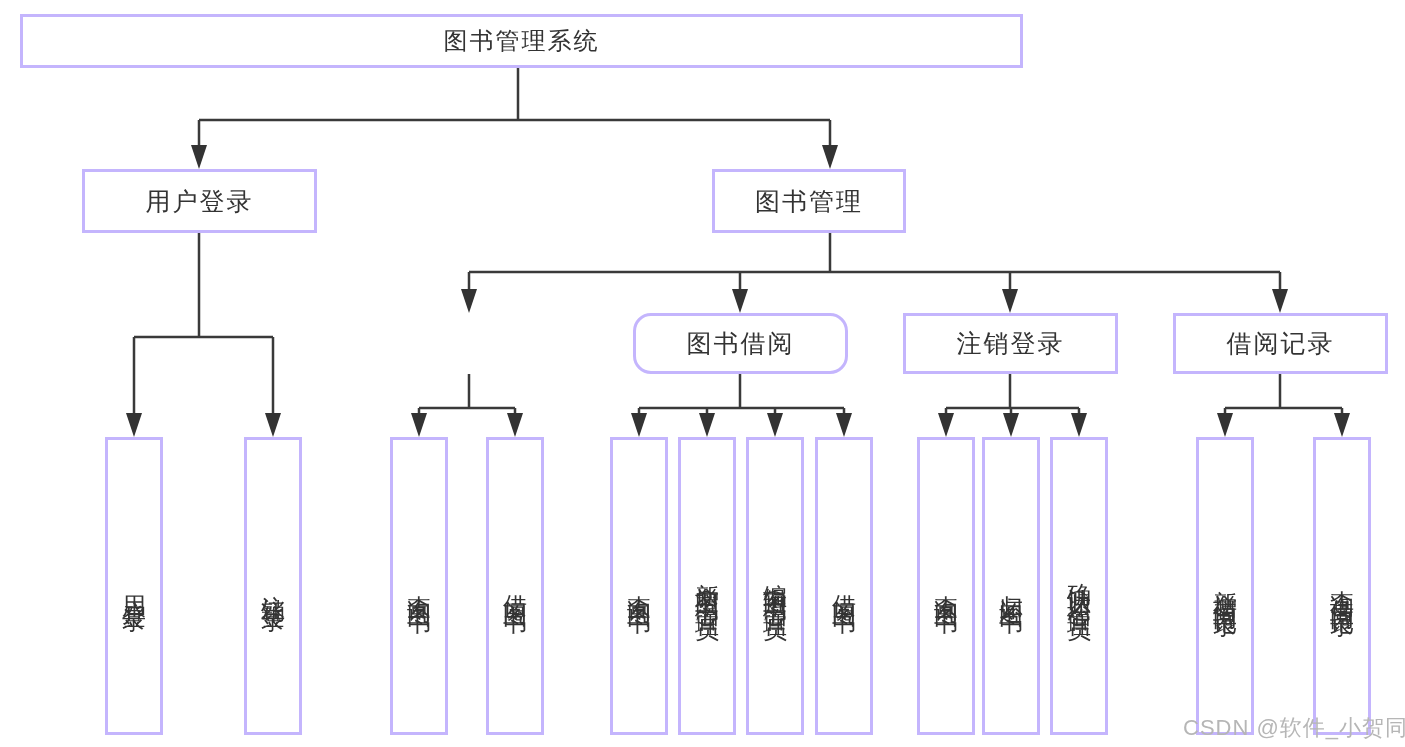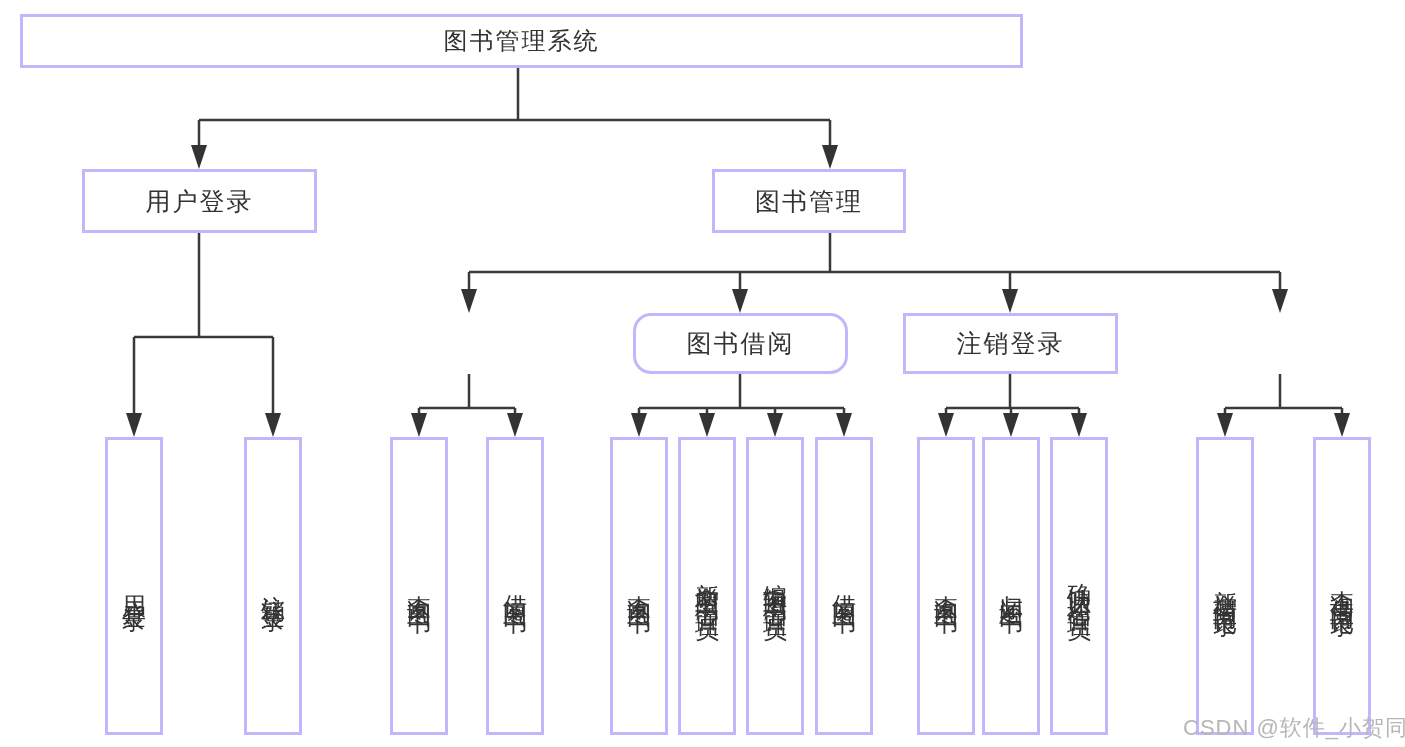--- a/index.html
+++ b/index.html
@@ -127,20 +127,23 @@
   <div class="node" style="left:712px; top:169px; width:194px; height:64px;">
     <span class="hlabel">图书管理</span>
   </div>
 
   <div class="node" style="left:633px; top:313px; width:215px; height:61px;border-radius:18px;">
     <span class="hlabel">图书借阅</span>
   </div>
   <div class="node" style="left:903px; top:313px; width:215px; height:61px;">
     <span class="hlabel">注销登录</span>
   </div>
+  <div class="node" style="left:1173px; top:313px; width:215px; height:61px;">
+    <span class="hlabel">借阅记录</span>
+  </div>
 
   <div class="node leaf" style="left:105px; top:437px; width:58px; height:298px;">
     <span class="vlabel">用户登录</span>
   </div>
   <div class="node leaf" style="left:244px; top:437px; width:58px; height:298px;">
     <span class="vlabel">注销登录</span>
   </div>
 
   <div class="node leaf" style="left:390px; top:437px; width:58px; height:298px;">
     <span class="vlabel">查询图书</span>

